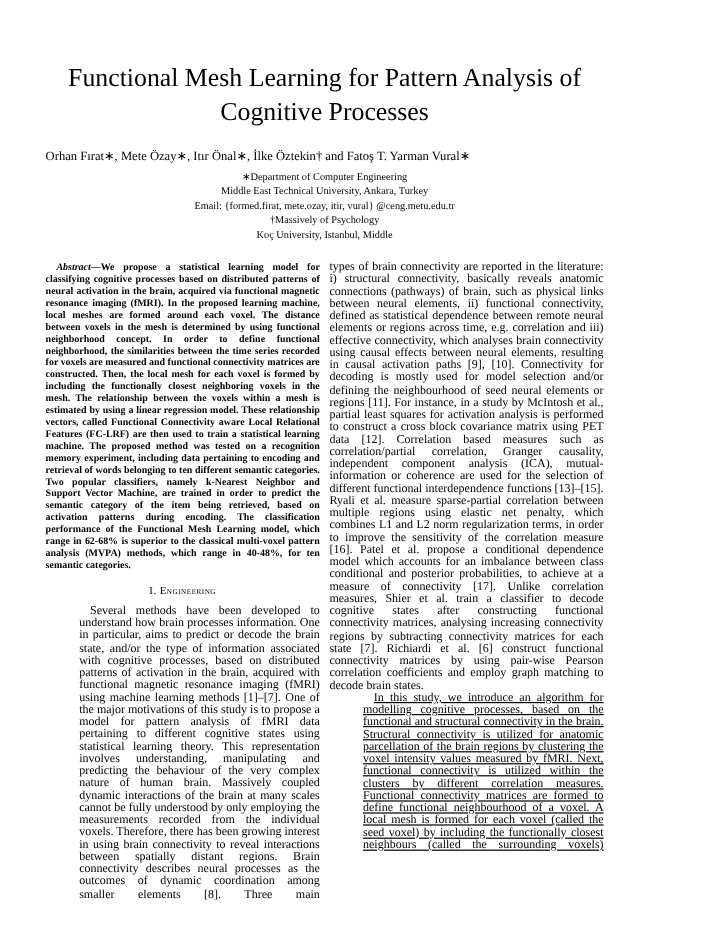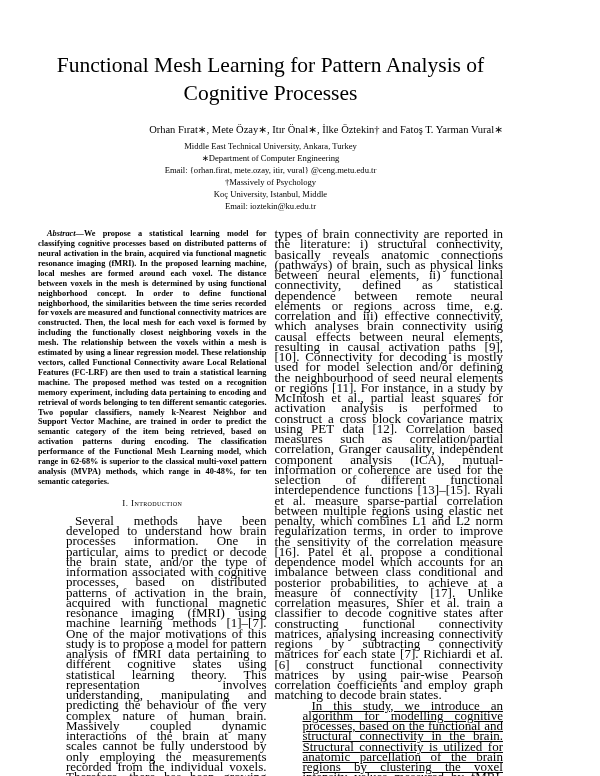--- a/index.html
+++ b/index.html
@@ -21,21 +21,21 @@
   .title {
     text-align: center;
     font-size: 21.5px;
     line-height: 1.28;
     font-weight: 400;
     color: #000000;
     margin: 6px auto 0 auto;
     max-width: 524px;
   }
   .authors {
-    text-align: right;
+    text-align: left;
     font-size: 10.5px;
     margin-top: 16px;
     color: #000000;
   }
   .affil {
     text-align: center;
     font-size: 8.6px;
     line-height: 1.4;
     margin-top: 5px;
     color: #000000;
@@ -65,21 +65,21 @@
   }
   .sec-heading {
     text-align: center;
     font-size: 9px;
     font-variant: small-caps;
     letter-spacing: 0.4px;
     margin: 11px 0 8px 0;
     color: #000000;
   }
   .body {
-    font-size: 13px;
+    font-size: 10px;
     line-height: 10.25px;
     text-align: justify;
     color: #000000;
   }
   .indent {
     text-indent: 9px;
   }
   .flow {
     text-align-last: justify;
     margin-left: 28px;
@@ -92,34 +92,33 @@
 </head>
 <body>
 
 <div class="page">
 
   <div class="title">Functional Mesh Learning for Pattern Analysis of Cognitive Processes</div>
 
   <div class="authors">Orhan Fırat∗, Mete Özay∗, Itır Önal∗, İlke Öztekin† and Fatoş T. Yarman Vural∗</div>
 
   <div class="affil">
+    <div>∗Department of Computer Engineering</div>
     <div>Middle East Technical University, Ankara, Turkey</div>
-    <div>∗Department of Computer Engineering</div>
-    <div>Email: {orhan.firat, mete.ozay, itir, vural} @ceng.metu.edu.tr</div>
+    <div>Email: {formed.firat, mete.ozay, itir, vural} @ceng.metu.edu.tr</div>
     <div>†Massively of Psychology</div>
     <div>Koç University, Istanbul, Middle</div>
-    <div>Email: ioztekin@ku.edu.tr</div>
   </div>
 
   <div class="cols">
 
     <div class="col">
       <p class="abstract"><span class="abs-label">Abstract—</span><span>We propose a statistical learning model for classifying cognitive processes based on distributed patterns of neural activation in the brain, acquired via functional magnetic resonance imaging (fMRI). In the proposed learning machine, local meshes are formed around each voxel. The distance between voxels in the mesh is determined by using functional neighborhood concept. In order to define functional neighborhood, the similarities between the time series recorded for voxels are measured and functional connectivity matrices are constructed. Then, the local mesh for each voxel is formed by including the functionally closest neighboring voxels in the mesh. The relationship between the voxels within a mesh is estimated by using a linear regression model. These relationship vectors, called Functional Connectivity aware Local Relational Features (FC-LRF) are then used to train a statistical learning machine. The proposed method was tested on a recognition memory experiment, including data pertaining to encoding and retrieval of words belonging to ten different semantic categories. Two popular classifiers, namely k-Nearest Neighbor and Support Vector Machine, are trained in order to predict the semantic category of the item being retrieved, based on activation patterns during encoding. The classification performance of the Functional Mesh Learning model, which range in 62-68% is superior to the classical multi-voxel pattern analysis (MVPA) methods, which range in 40-48%, for ten semantic categories.</span></p>
 
-      <div class="sec-heading">I. Introduction</div>
+      <div class="sec-heading">I. Engineering</div>
 
       <p class="body indent flow">Several methods have been developed to understand how brain processes information. One in particular, aims to predict or decode the brain state, and/or the type of information associated with cognitive processes, based on distributed patterns of activation in the brain, acquired with functional magnetic resonance imaging (fMRI) using machine learning methods [1]–[7]. One of the major motivations of this study is to propose a model for pattern analysis of fMRI data pertaining to different cognitive states using statistical learning theory. This representation involves understanding, manipulating and predicting the behaviour of the very complex nature of human brain. Massively coupled dynamic interactions of the brain at many scales cannot be fully understood by only employing the measurements recorded from the individual voxels. Therefore, there has been growing interest in using brain connectivity to reveal interactions between spatially distant regions. Brain connectivity describes neural processes as the outcomes of dynamic coordination among smaller elements [8]. Three main</p>
     </div>
 
     <div class="col">
       <p class="body">types of brain connectivity are reported in the literature: i) structural connectivity, basically reveals anatomic connections (pathways) of brain, such as physical links between neural elements, ii) functional connectivity, defined as statistical dependence between remote neural elements or regions across time, e.g. correlation and iii) effective connectivity, which analyses brain connectivity using causal effects between neural elements, resulting in causal activation paths [9], [10]. Connectivity for decoding is mostly used for model selection and/or defining the neighbourhood of seed neural elements or regions [11]. For instance, in a study by McIntosh et al., partial least squares for activation analysis is performed to construct a cross block covariance matrix using PET data [12]. Correlation based measures such as correlation/partial correlation, Granger causality, independent component analysis (ICA), mutual-information or coherence are used for the selection of different functional interdependence functions [13]–[15]. Ryali et al. measure sparse-partial correlation between multiple regions using elastic net penalty, which combines L1 and L2 norm regularization terms, in order to improve the sensitivity of the correlation measure [16]. Patel et al. propose a conditional dependence model which accounts for an imbalance between class conditional and posterior probabilities, to achieve at a measure of connectivity [17]. Unlike correlation measures, Shier et al. train a classifier to decode cognitive states after constructing functional connectivity matrices, analysing increasing connectivity regions by subtracting connectivity matrices for each state [7]. Richiardi et al. [6] construct functional connectivity matrices by using pair-wise Pearson correlation coefficients and employ graph matching to decode brain states.</p>
 
       <p class="body indent flow para-gap">In this study, we introduce an algorithm for modelling cognitive processes, based on the functional and structural connectivity in the brain. Structural connectivity is utilized for anatomic parcellation of the brain regions by clustering the voxel intensity values measured by fMRI. Next, functional connectivity is utilized within the clusters by different correlation measures. Functional connectivity matrices are formed to define functional neighbourhood of a voxel. A local mesh is formed for each voxel (called the seed voxel) by including the functionally closest neighbours (called the surrounding voxels)</p>
     </div>
 

